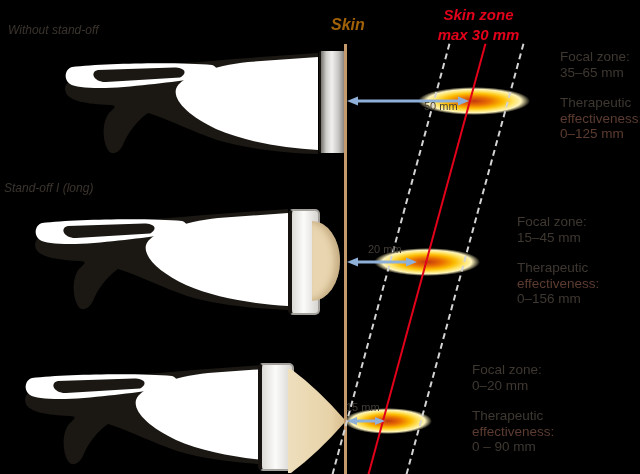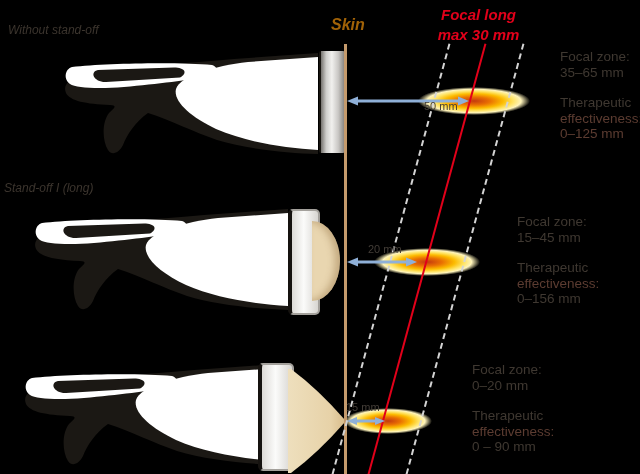--- a/index.html
+++ b/index.html
@@ -112,21 +112,21 @@
     </g>
     <g stroke="#8fb0d8" fill="#8fb0d8">
       <line x1="355" y1="421" x2="377" y2="421" stroke-width="3"></line>
       <polygon points="347,421 357,417 357,425" stroke="none"></polygon>
       <polygon points="385,421 375,417 375,425" stroke="none"></polygon>
     </g>
   </svg>
 
   <div class="skin-label">Skin</div>
   <div class="focal-title">
-    <div>Focal long</div>
+    <div>Skin zone</div>
     <div>max 30 mm</div>
   </div>
 
   <div class="dev-label" style="left:8px;top:23px;">Without stand-off</div>
   <div class="dev-label" style="left:4px;top:181px;">Stand-off I (long)</div>
 
   <div class="dist-label" style="left:392px;top:100px;margin-left:32px;">50 mm</div>
   <div class="dist-label" style="left:368px;top:243px;">20 mm</div>
   <div class="dist-label" style="left:346px;top:401px;">15 mm</div>
 

